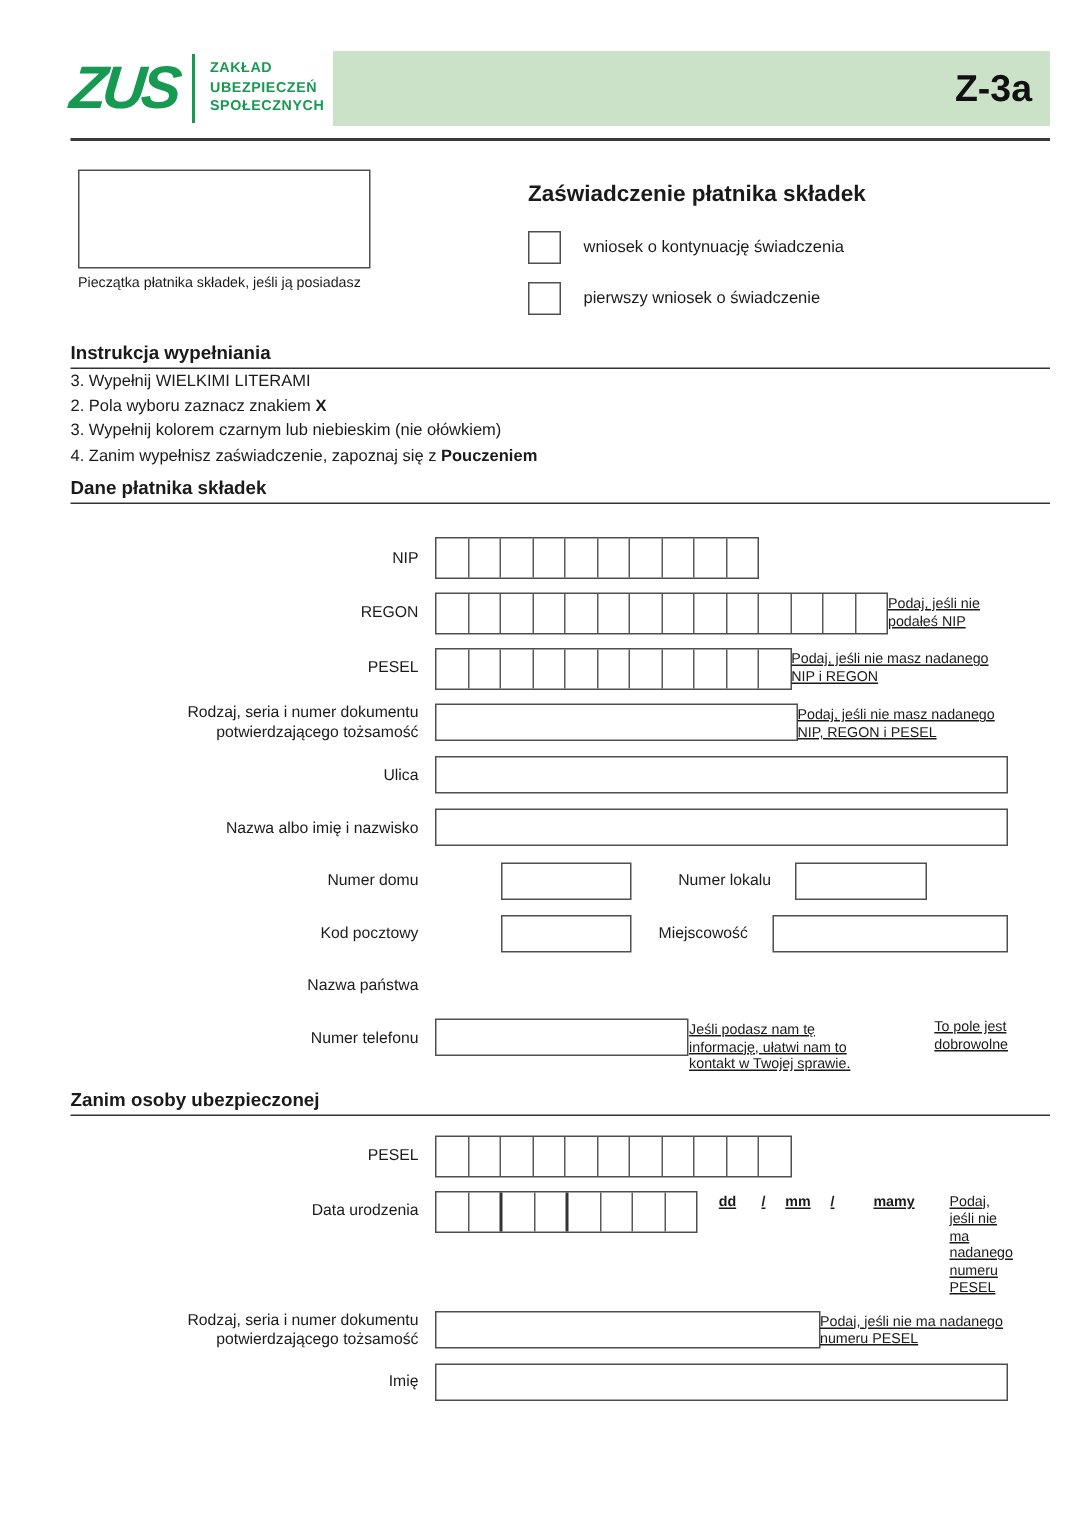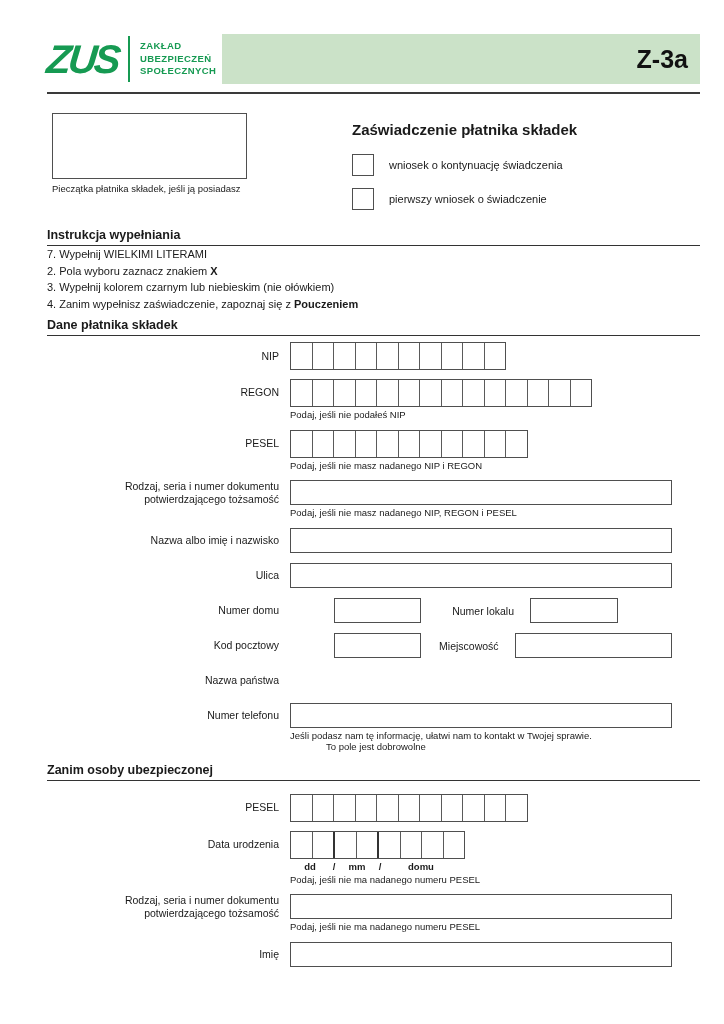--- a/index.html
+++ b/index.html
@@ -38,21 +38,21 @@
   
   .sec-h{font-size:12.5px;font-weight:bold;border-bottom:1.7px solid #333;
          padding-bottom:3px;margin-top:2px;}
   
   .intro{font-size:11px;line-height:15.5px;margin:8px 0 4px 0;max-width:660px;}
   .step{font-size:11px;line-height:16.5px;}
   
   .frow{display:grid;grid-template-columns:232px 382px;column-gap:11px;margin-top:9px;}
   .flabel{font-size:10.5px;text-align:right;display:flex;align-items:center;
           justify-content:flex-end;line-height:13px;}
-  .fcol{display:flex;flex-direction:column;}
+  .fcol{display:flex;text-decoration:underline;}
   .hint{font-size:9.5px;line-height:11.5px;margin-top:2px;}
   .cellrow{display:inline-flex;align-self:flex-start;border:1.5px solid #4f4f4f;background:#fff;}
   .cell{width:20.5px;height:26px;border-left:1px solid #5a5a5a;box-sizing:content-box;}
   .cell:first-child{border-left:none;}
   .cell.gsep{border-left:2px solid #333;}
   .ibox{border:1.4px solid #4f4f4f;height:25px;box-sizing:border-box;background:#fff;
         font-family:"Liberation Sans",sans-serif;font-size:11px;padding:0 6px;outline:none;}
   .wfull{width:382px;}
   .w87{width:87px;}
   .w88{width:88px;}
@@ -96,28 +96,28 @@
         <span class="cb-label">wniosek o kontynuację świadczenia</span>
       </div>
       <div class="cb-row">
         <span class="cb"></span>
         <span class="cb-label">pierwszy wniosek o świadczenie</span>
       </div>
     </div>
   </div>
 
   <div class="sec-h">Instrukcja wypełniania</div>
-  <div class="step"><span>7. Wypełnij WIELKIMI LITERAMI</span><b></b></div>
+  <div class="step"><span>3. Wypełnij WIELKIMI LITERAMI</span><b></b></div>
   <div class="step"><span>2. Pola wyboru zaznacz znakiem </span><b>X</b></div>
   <div class="step"><span>3. Wypełnij kolorem czarnym lub niebieskim (nie ołówkiem)</span><b></b></div>
   <div class="step"><span>4. Zanim wypełnisz zaświadczenie, zapoznaj się z </span><b>Pouczeniem</b></div>
 
   <div class="sec-h" style="margin-top:6px;">Dane płatnika składek</div>
 
-  <div class="frow" style="margin-top:6px;">
+  <div class="frow" style="margin-top:22px;">
     <div class="flabel">NIP</div>
     <div class="fcol">
       <div class="cellrow">
           <span class="cell"></span>
           <span class="cell"></span>
           <span class="cell"></span>
           <span class="cell"></span>
           <span class="cell"></span>
           <span class="cell"></span>
           <span class="cell"></span>
@@ -173,28 +173,28 @@
 
   <div class="frow">
     <div class="flabel" style="height:26px;">Rodzaj, seria i numer dokumentu potwierdzającego tożsamość</div>
     <div class="fcol">
       <input type="text" class="ibox wfull" style="">
       <div class="hint">Podaj, jeśli nie masz nadanego NIP, REGON i PESEL</div>
     </div>
   </div>
 
   <div class="frow">
+    <div class="flabel" style="height:26px;">Ulica</div>
+    <div class="fcol">
+        <input type="text" class="ibox wfull" style="">
+      </div>
+  </div>
+
+  <div class="frow">
     <div class="flabel" style="height:26px;">Nazwa albo imię i nazwisko</div>
-    <div class="fcol">
-        <input type="text" class="ibox wfull" style="">
-      </div>
-  </div>
-
-  <div class="frow">
-    <div class="flabel" style="height:26px;">Ulica</div>
     <div class="fcol">
         <input type="text" class="ibox wfull" style="">
       </div>
   </div>
 
   <div class="frow">
     <div class="flabel" style="height:26px;">Numer domu</div>
     <div class="pairrow">
       <input type="text" class="ibox w87" style="">
       <span class="plabel">Numer lokalu</span>
@@ -256,21 +256,21 @@
           <span class="cell gsep"></span>
           <span class="cell"></span>
           <span class="cell"></span>
           <span class="cell"></span>
         </div>
       <div class="dparts">
         <span class="dp0">dd</span>
         <span class="dp1">/</span>
         <span class="dp2">mm</span>
         <span class="dp3">/</span>
-        <span class="dp4">domu</span>
+        <span class="dp4">mamy</span>
       </div>
       <div class="hint">Podaj, jeśli nie ma nadanego numeru PESEL</div>
     </div>
   </div>
 
   <div class="frow">
     <div class="flabel" style="height:26px;">Rodzaj, seria i numer dokumentu potwierdzającego tożsamość</div>
     <div class="fcol">
       <input type="text" class="ibox wfull" style="">
       <div class="hint">Podaj, jeśli nie ma nadanego numeru PESEL</div>

